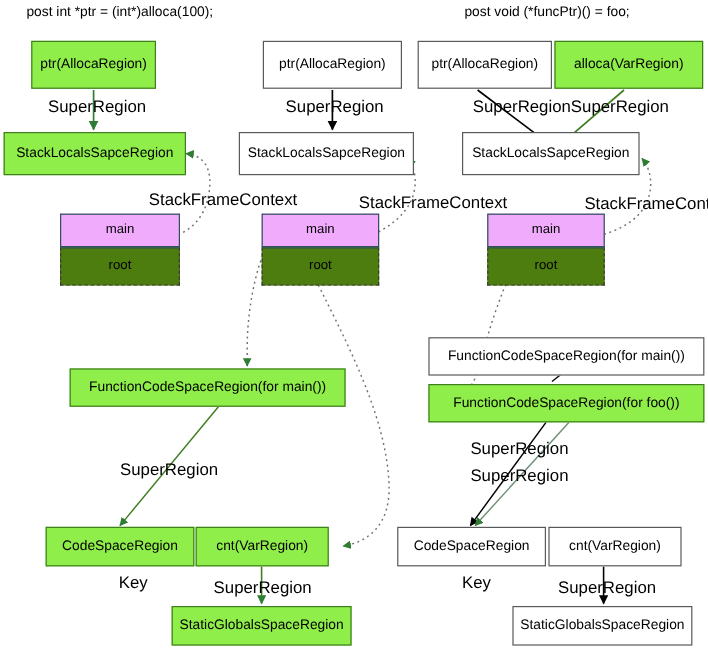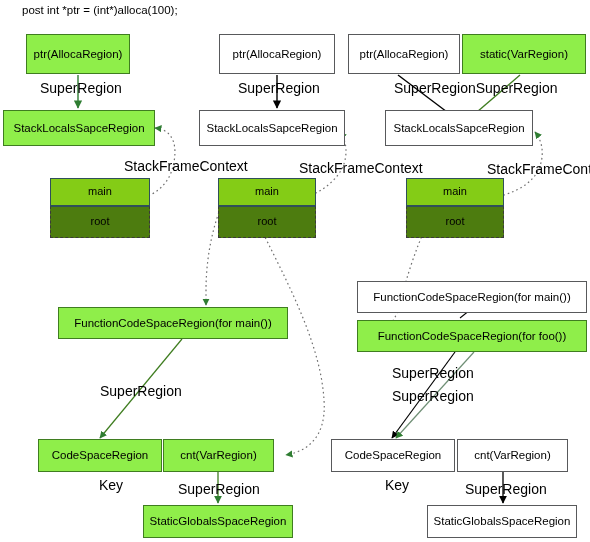--- a/index.html
+++ b/index.html
@@ -4,33 +4,34 @@
 <style>
   html,body{margin:0;padding:0;background:#ffffff;}
   body{width:590px;height:542px;overflow:hidden;
        font-family:"Liberation Sans","DejaVu Sans",sans-serif;}
   #stage{position:relative;width:590px;height:542px;background:#fff;padding-left:31px;}
   svg#wires{position:absolute;left:0;top:0;width:590px;height:542px;}
   .node{position:absolute;box-sizing:border-box;display:flex;align-items:center;
         justify-content:center;text-align:center;line-height:1.05;}
   .nd-green{background:#8FEE4A;border:1.6px solid #3f7d20;color:#000;}
   .nd-white{background:#ffffff;border:1.6px solid #58595b;color:#000;}
-  .nd-blue{background:#84cc16;border:1.6px solid #2f4f5a;color:#000;}
+  .nd-blue{background:#f0abfc;border:1.6px solid #2f4f5a;color:#000;}
   .nd-blue-dash{background:#4d7c0f;border:1.6px dashed #3a3a3a;border-top:1.6px solid #2f4f5a;color:#000;}
   .cap{position:absolute;color:#000;white-space:nowrap;}
   .hdr{position:absolute;color:#000;white-space:nowrap;font-size:11.5px;}
   .lbl{position:absolute;color:#000;white-space:nowrap;font-size:14px;text-align:center;}
   .keylbl{position:absolute;color:#000;white-space:nowrap;font-size:14px;}
 </style>
 </head>
 <body>
 
 <div id="stage">
 
   <div class="hdr" style="left:22px;top:4px;">post  int *ptr = (int*)alloca(100);</div>
+  <div class="hdr" style="left:387px;top:4px;">post void (*funcPtr)() = foo;</div>
 
   <svg id="wires" viewBox="0 0 590 542">
     <defs>
       <marker id="ahG" viewBox="0 0 10 10" refX="9" refY="5" markerWidth="6" markerHeight="6" orient="auto-start-reverse">
         <path d="M0,0 L10,5 L0,10 z" fill="#2f7d32"></path>
       </marker>
       <marker id="ahK" viewBox="0 0 10 10" refX="9" refY="5" markerWidth="6" markerHeight="6" orient="auto-start-reverse">
         <path d="M0,0 L10,5 L0,10 z" fill="#000000"></path>
       </marker>
       <marker id="ahD" viewBox="0 0 10 10" refX="9" refY="5" markerWidth="6" markerHeight="6" orient="auto-start-reverse">
@@ -121,21 +122,21 @@
     <span>main</span>
   </div>
   <div class="node nd-blue-dash" style="left:218px;top:206px;width:98px;height:32px;font-size:11px;">
     <span>root</span>
   </div>
 
   <div class="node nd-white" style="left:348px;top:34px;width:112px;height:40px;font-size:11.5px;">
     <span>ptr(AllocaRegion)</span>
   </div>
   <div class="node nd-green" style="left:462px;top:34px;width:124px;height:40px;font-size:11.5px;">
-    <span>static(VarRegion)</span>
+    <span>alloca(VarRegion)</span>
   </div>
   <div class="cap lbl" style="left:394px;top:80px;">SuperRegionSuperRegion</div>
 
   <div class="node nd-white" style="left:385px;top:110px;width:148px;height:36px;font-size:11.5px;">
     <span>StackLocalsSapceRegion</span>
   </div>
 
   <div class="cap lbl" style="left:487px;top:161px;">StackFrameContext</div>
 
   <div class="node nd-blue" style="left:406px;top:178px;width:98px;height:28px;font-size:11px;">

